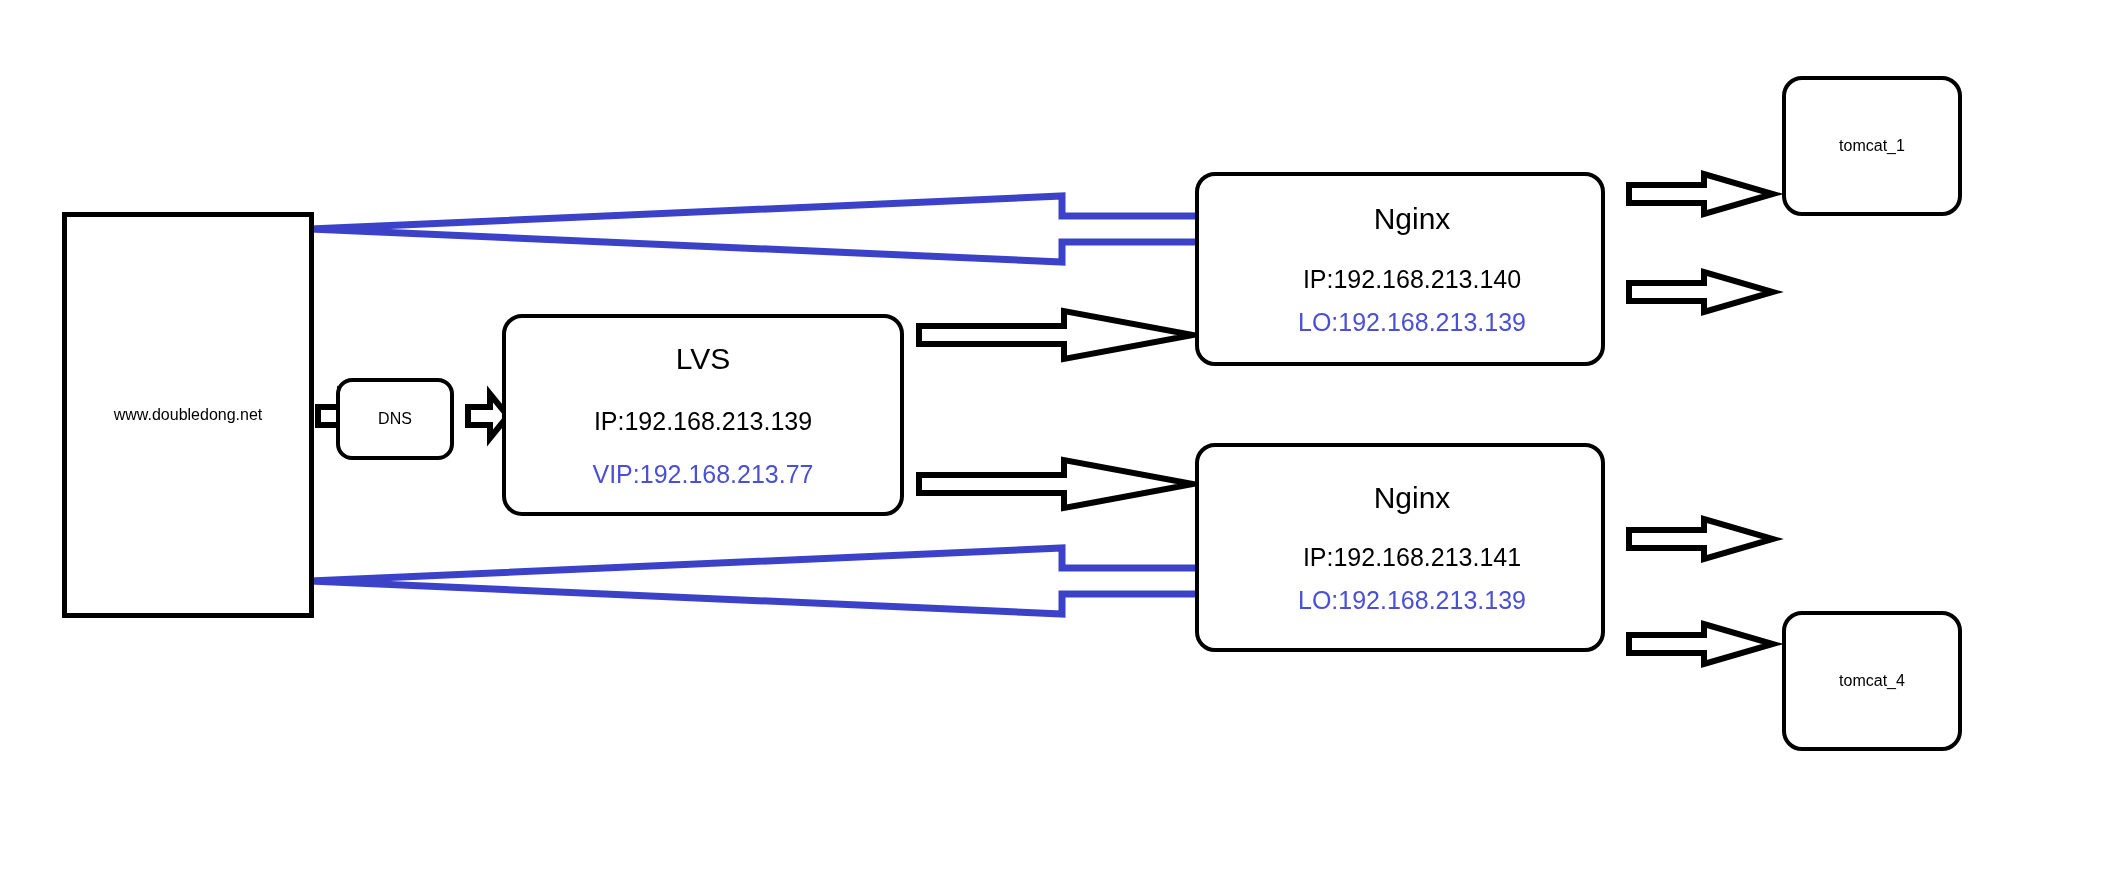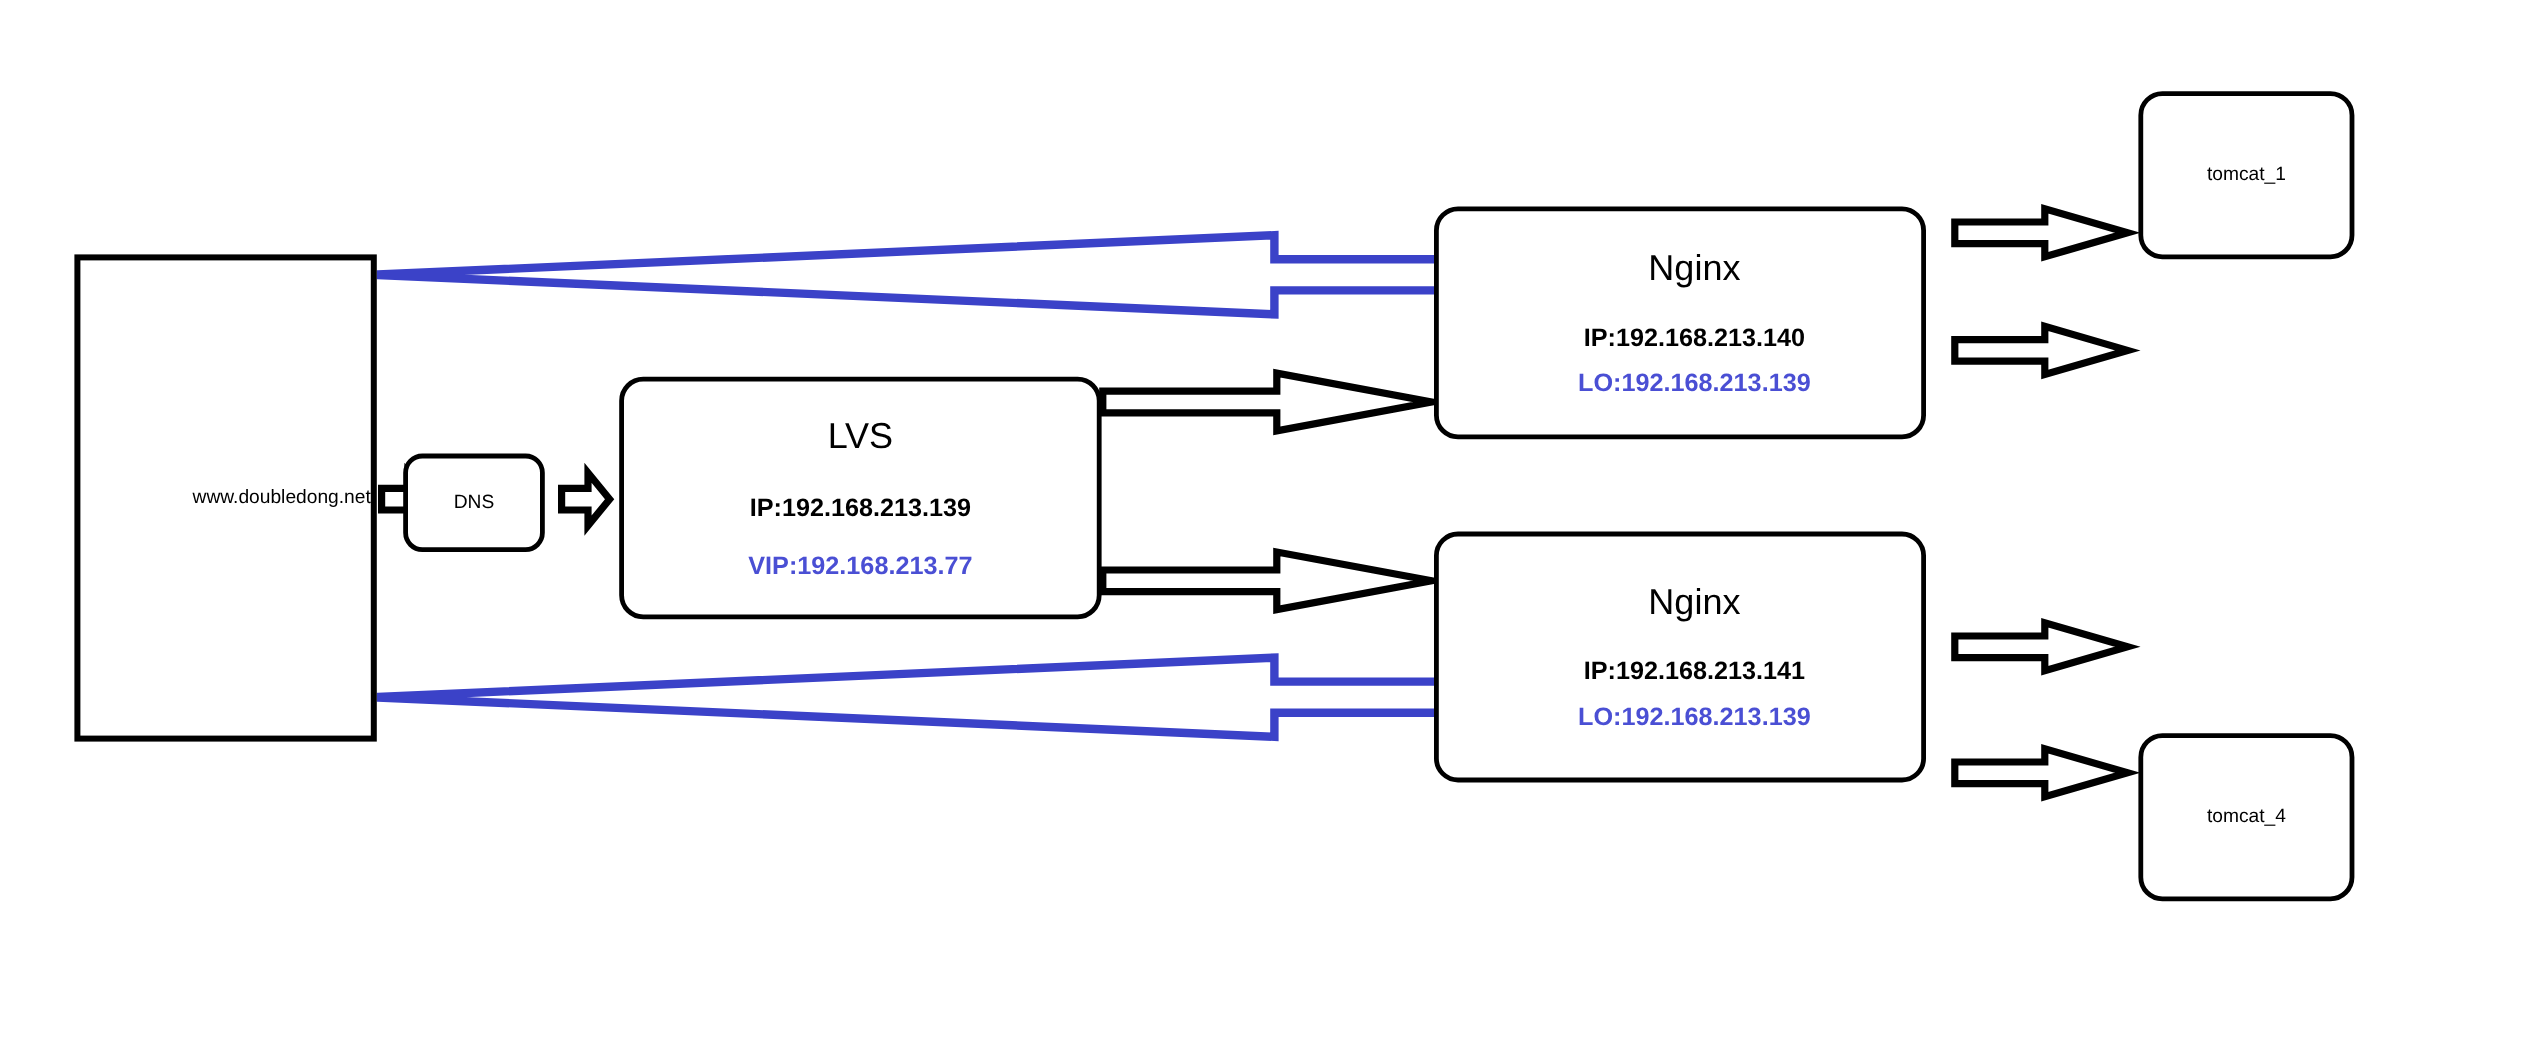--- a/index.html
+++ b/index.html
@@ -21,34 +21,33 @@
     box-sizing: border-box;
     background: #ffffff;
     border: 4px solid #000000;
     display: flex;
     flex-direction: column;
     align-items: center;
     justify-content: center;
     z-index: 5;
   }
   .node.rounded { border-radius: 20px; }
-  .node.sharp { border-radius: 0; align-items: flex-end; }
+  .node.sharp { border-radius: 0; }
 
   .node-title {
     font-size: 30px;
     color: #000000;
     line-height: 1.25;
     white-space: nowrap;
   }
   .node-line {
-    font-size: 21px;
+    font-size: 25px;
     color: #000000;
     line-height: 1.25;
     white-space: nowrap;
-    font-weight: bold;
   }
   .node-line.accent { color: #4a4fd4; }
 
   .plain-label {
     font-size: 16px;
     color: #000000;
     white-space: nowrap;
   }
 
   
@@ -110,21 +109,21 @@
   <div class="node rounded" style="left:336px; top:378px; width:118px; height:82px; border-radius:16px;">
     <span class="plain-label">DNS</span>
   </div>
 
   <div class="arrow" style="left:466px; top:390px; width:44px; height:52px;">
     <svg width="44" height="52" viewBox="0 0 44 52">
       <polygon points="2,17 24,17 24,4 42,26 24,48 24,35 2,35" fill="#ffffff" stroke="#000000" stroke-width="6" stroke-linejoin="miter" stroke-miterlimit="5"></polygon>
     </svg>
   </div>
 
-  <div class="node rounded" style="left:516px; top:314px; width:402px; height:202px;">
+  <div class="node rounded" style="left:502px; top:314px; width:402px; height:202px;">
     <div class="lvs-inner">
       <span class="node-title lvs-title">LVS</span>
       <span class="node-line lvs-line">IP:192.168.213.139</span>
       <span class="node-line accent">VIP:192.168.213.77</span>
     </div>
   </div>
 
   <div class="arrow" style="left:916px; top:306px; width:280px; height:58px;">
     <svg width="280" height="58" viewBox="0 0 280 58">
       <polygon points="3,20 148,20 148,5 277,29 148,53 148,38 3,38" fill="#ffffff" stroke="#000000" stroke-width="6" stroke-linejoin="miter" stroke-miterlimit="6"></polygon>

